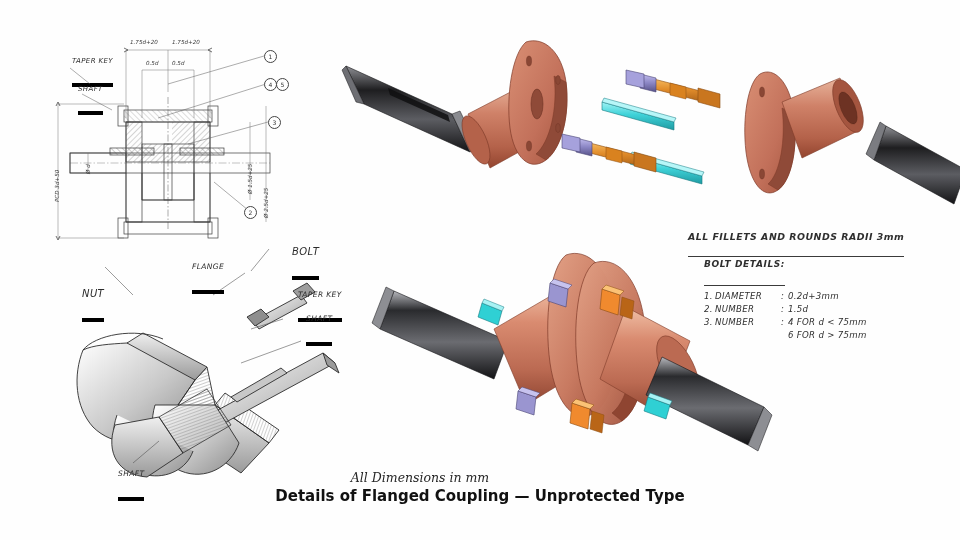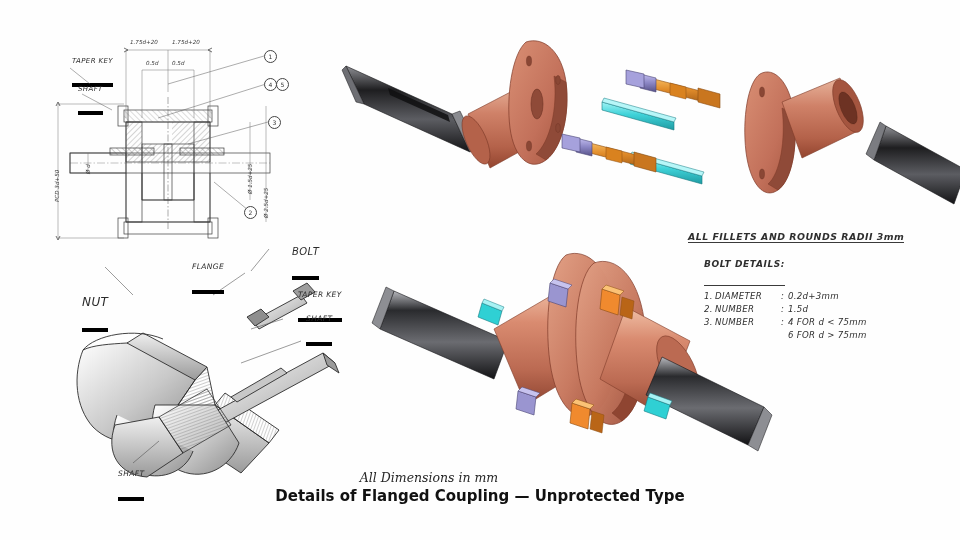--- a/index.html
+++ b/index.html
@@ -35,21 +35,21 @@
   .balloon{
     width:11px;height:11px;border:1px solid #444;border-radius:50%;
     font-size:6px;color:#333;display:flex;align-items:center;justify-content:center;
     font-family:"DejaVu Sans", sans-serif;background:rgba(255,255,255,.85);
   }
 
   
   .note-fillet{
     font-family:"DejaVu Sans", sans-serif;font-style:italic;font-weight:600;
     font-size:9.4px;color:#2f2f2f;letter-spacing:.5px;white-space:nowrap;
-    border-bottom:1.2px solid #3a3a3a;padding-bottom:0;
+    border-bottom:1.2px solid #3a3a3a;padding-bottom:14px;
   }
   .bolt-title{
     font-family:"DejaVu Sans", sans-serif;font-style:italic;font-weight:600;
     font-size:9px;color:#2f2f2f;letter-spacing:.6px;
     border-bottom:1.1px solid #3a3a3a;display:inline-block;padding-bottom:16px;
   }
   .bolt-row{
     font-family:"DejaVu Sans", sans-serif;font-style:italic;
     font-size:8.6px;color:#2f2f2f;letter-spacing:.3px;white-space:nowrap;
     display:flex;
@@ -238,21 +238,21 @@
         <line x1="50" y1="12" x2="78" y2="40"></line>
         <line x1="190" y1="18" x2="158" y2="40"></line>
         <line x1="214" y1="-6" x2="196" y2="16"></line>
         <line x1="228" y1="64" x2="196" y2="74"></line>
         <line x1="246" y1="86" x2="186" y2="108"></line>
         <line x1="78" y1="208" x2="104" y2="186"></line>
       </g>
     </svg>
   </div>
 
-  <div class="abs hand u" style="left:82px;top:288px;font-size:12px;margin-top:8px;">NUT</div>
+  <div class="abs hand u" style="left:82px;top:288px;font-size:10px;">NUT</div>
   <div class="abs hand u" style="left:192px;top:263px;font-size:7.5px;">FLANGE</div>
   <div class="abs hand u" style="left:292px;top:246px;font-size:10px;">BOLT</div>
   <div class="abs hand u" style="left:298px;top:291px;font-size:7.5px;">TAPER KEY</div>
   <div class="abs hand u" style="left:306px;top:315px;font-size:7.5px;">SHAFT</div>
   <div class="abs hand u" style="left:118px;top:470px;font-size:7.5px;">SHAFT</div>
 
   <div class="abs" style="left:330px;top:18px;width:630px;height:210px;">
     <svg width="630" height="210" viewBox="0 0 630 210">
       <defs>
         <linearGradient id="steelG" x1="0" y1="0" x2="0" y2="1">
@@ -463,16 +463,16 @@
       <span class="bolt-value">4 FOR d &lt; 75mm</span>
     </div>
     <div class="bolt-row" style="margin-top:3px;">
       <span class="bolt-no"></span>
       <span class="bolt-label"></span>
       <span class="bolt-colon"></span>
       <span class="bolt-value">6 FOR d &gt; 75mm</span>
     </div>
   </div>
 
-  <div class="abs cap-dim" style="left:9px;top:470px;width:840px;">All Dimensions in mm</div>
+  <div class="abs cap-dim" style="left:0;top:470px;width:840px;">All Dimensions in mm</div>
   <div class="abs cap-title" style="left:0;top:487px;width:960px;">Details of Flanged Coupling — Unprotected Type</div>
 
 </div>
 
 </body></html>

